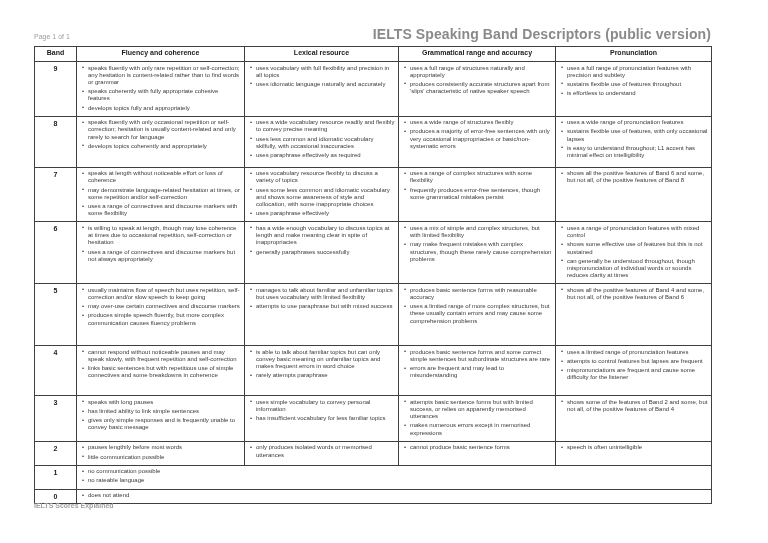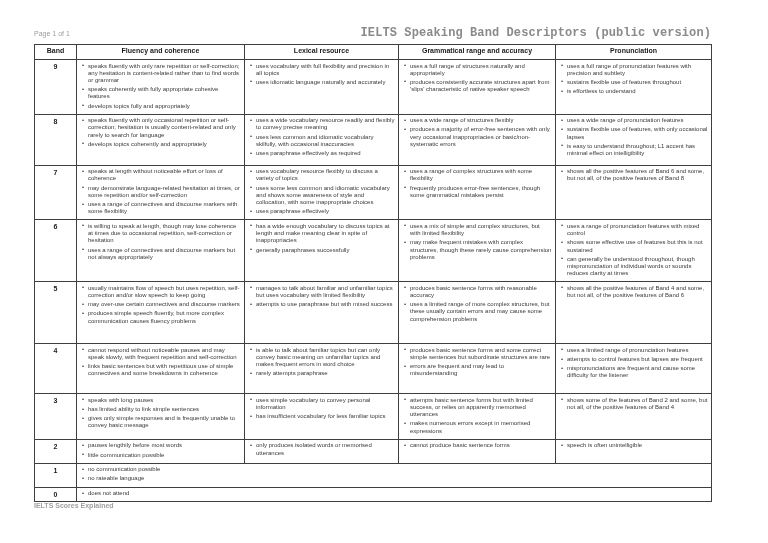--- a/index.html
+++ b/index.html
@@ -4,21 +4,21 @@
 <style>
   html,body{margin:0;padding:0;}
   body{
     width:768px;height:543px;background:#ffffff;
     font-family:"Liberation Sans","DejaVu Sans",sans-serif;
     color:#3a3a3a;position:relative;overflow:hidden;
   }
   .content{position:absolute;left:34px;top:26px;width:677px;}
   .header-line{display:flex;justify-content:space-between;align-items:baseline;margin-bottom:4px;}
   .page-label{font-size:7px;color:#9c9c9c;}
-  .doc-title{font-size:12px;font-weight:bold;color:#8a8a8a;letter-spacing:0.1px;font-family:Liberation Mono, monospace;}
+  .doc-title{font-size:14px;font-weight:bold;color:#8a8a8a;letter-spacing:0.1px;}
   table{width:100%;border-collapse:collapse;table-layout:fixed;border:1.5px solid #3f3f3f;}
   th,td{border:1px solid #3f3f3f;vertical-align:top;}
   th{font-size:7px;font-weight:bold;color:#1a1a1a;text-align:center;padding:2px 2px;height:10px;}
   td.band-cell{font-size:7px;font-weight:bold;color:#1a1a1a;text-align:center;padding-top:3px;}
   td.desc-cell{padding:2.5px 3px 2px 4px;}
   ul{margin:0;padding:0;list-style:none;}
   li{position:relative;padding-left:7px;margin-bottom:2px;font-size:6px;line-height:7.2px;color:#3a3a3a;}
   li::before{content:"\2022";position:absolute;left:1px;top:-0.5px;}
   tbody tr:nth-of-type(1){height:54px;}
   tbody tr:nth-of-type(2){height:51px;}

